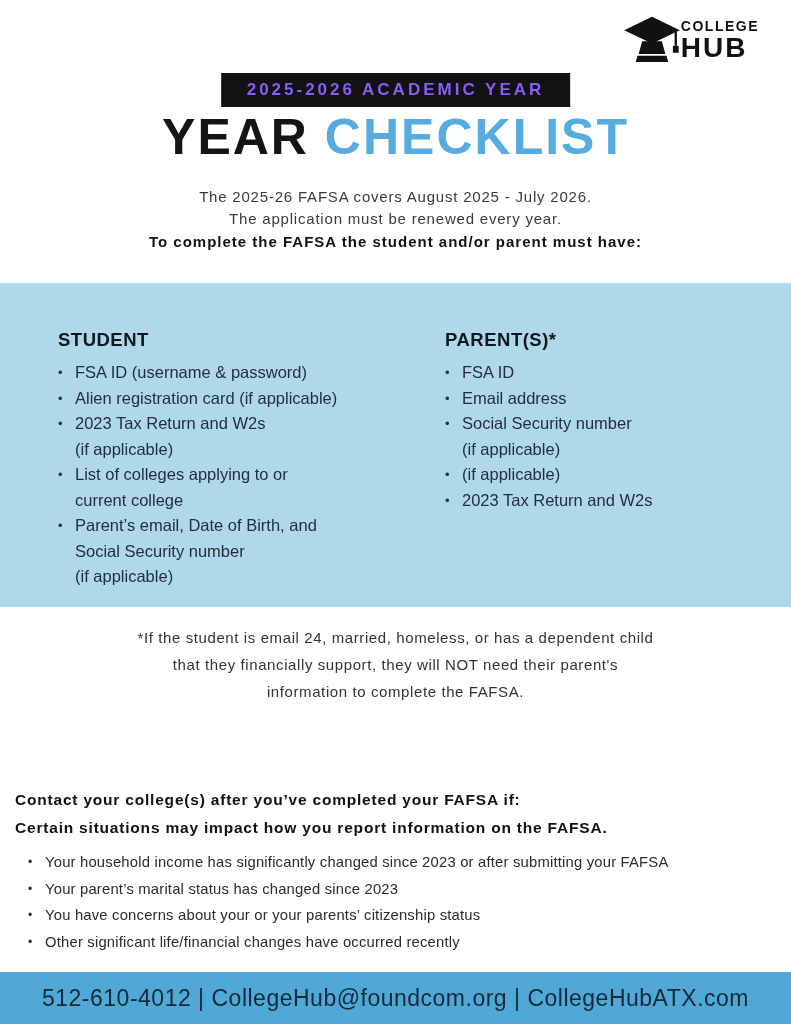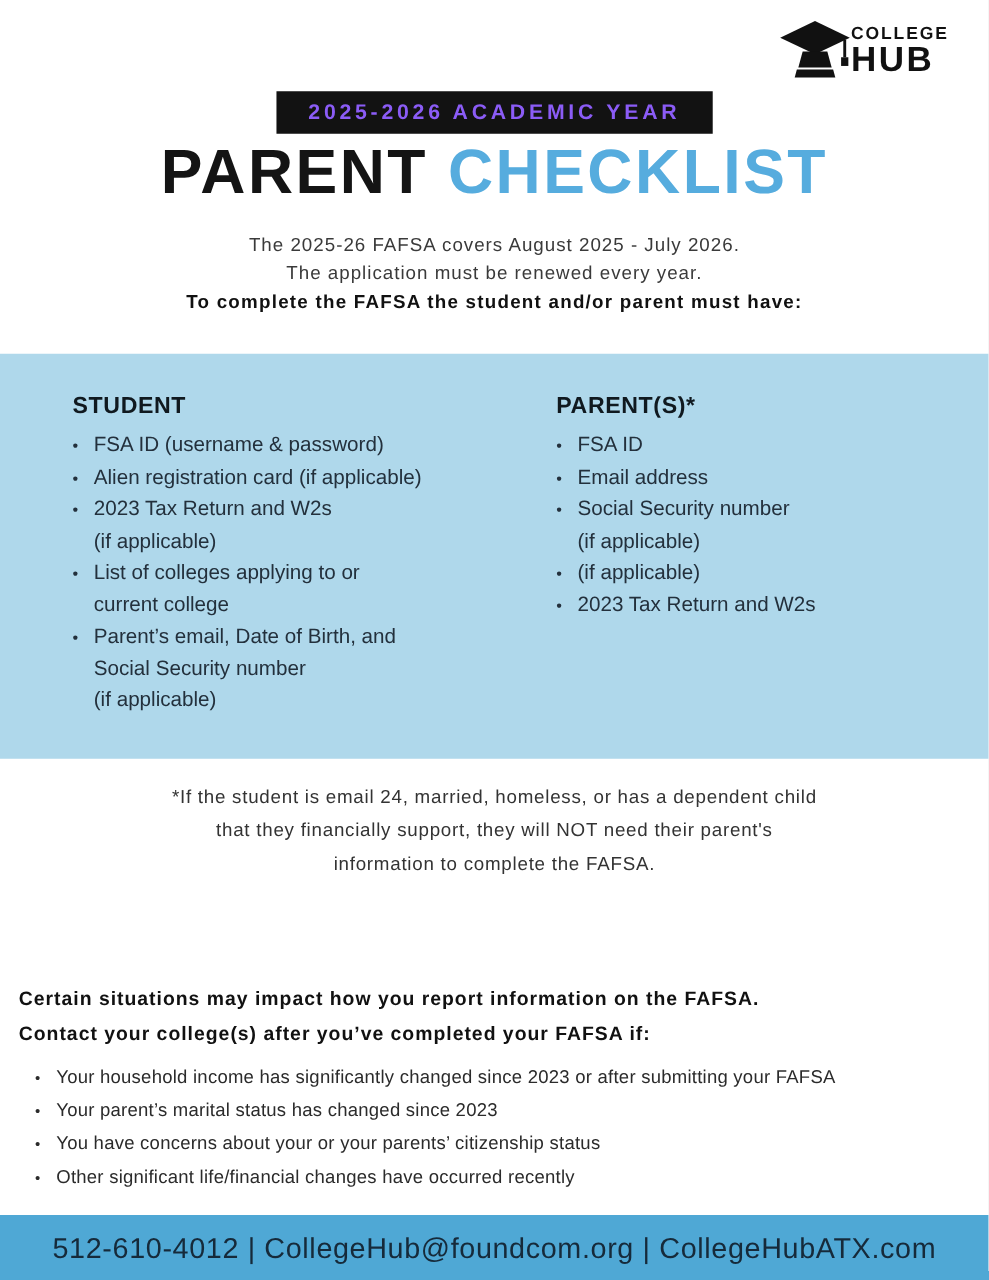--- a/index.html
+++ b/index.html
@@ -57,21 +57,21 @@
   .intro .bold{
     font-weight:700;letter-spacing:1px;color:#111;margin-top:1px;
   }
 
   
   .panel{
     position:absolute;top:283px;left:0;
     width:791px;height:324px;
     background:var(--panel_blue,#AFD8EB);
     box-sizing:border-box;
-    padding-top:30px;
+    padding-top:46px;
     display:flex;
   }
   .col{box-sizing:border-box;}
   .col-student{width:445px;padding-left:58px;}
   .col-parent{flex:1;padding-right:40px;}
   .col h2{
     margin:0 0 9px 0;
     font-size:18.5px;font-weight:800;letter-spacing:0.5px;
     color:#10191f;
     width:fit-content;
@@ -136,21 +136,21 @@
     </span>
     <span class="logo-text">
       <span class="logo-line1">COLLEGE</span>
       <span class="logo-line2">HUB</span>
     </span>
   </div>
 
   <div class="banner">2025-2026 ACADEMIC YEAR</div>
 
   <div class="title">
-    <span class="t-black">PARENT</span>
+    <span class="t-black">YEAR</span>
     <span class="t-blue">CHECKLIST</span>
   </div>
 
   <div class="intro">
     <div>The 2025-26 FAFSA covers August 2025 - July 2026.</div>
     <div>The application must be renewed every year.</div>
     <div class="bold">To complete the FAFSA the student and/or parent must have:</div>
   </div>
 
   <div class="panel">
@@ -231,22 +231,22 @@
     </div>
   </div>
 
   <div class="footnote">
     <div>*If the student is email 24, married, homeless, or has a dependent child</div>
     <div>that they financially support, they will NOT need their parent's</div>
     <div>information to complete the FAFSA.</div>
   </div>
 
   <div class="situations">
+    <div class="sit-h">Contact your college(s) after you’ve completed your FAFSA if:</div>
     <div class="sit-h">Certain situations may impact how you report information on the FAFSA.</div>
-    <div class="sit-h">Contact your college(s) after you’ve completed your FAFSA if:</div>
     <div class="sit-list">
         <div class="chk-item">
           <span class="dot">•</span>
           <span class="lines">
             <div>Your household income has significantly changed since 2023 or after submitting your FAFSA</div>
           </span>
         </div>
         <div class="chk-item">
           <span class="dot">•</span>
           <span class="lines">

